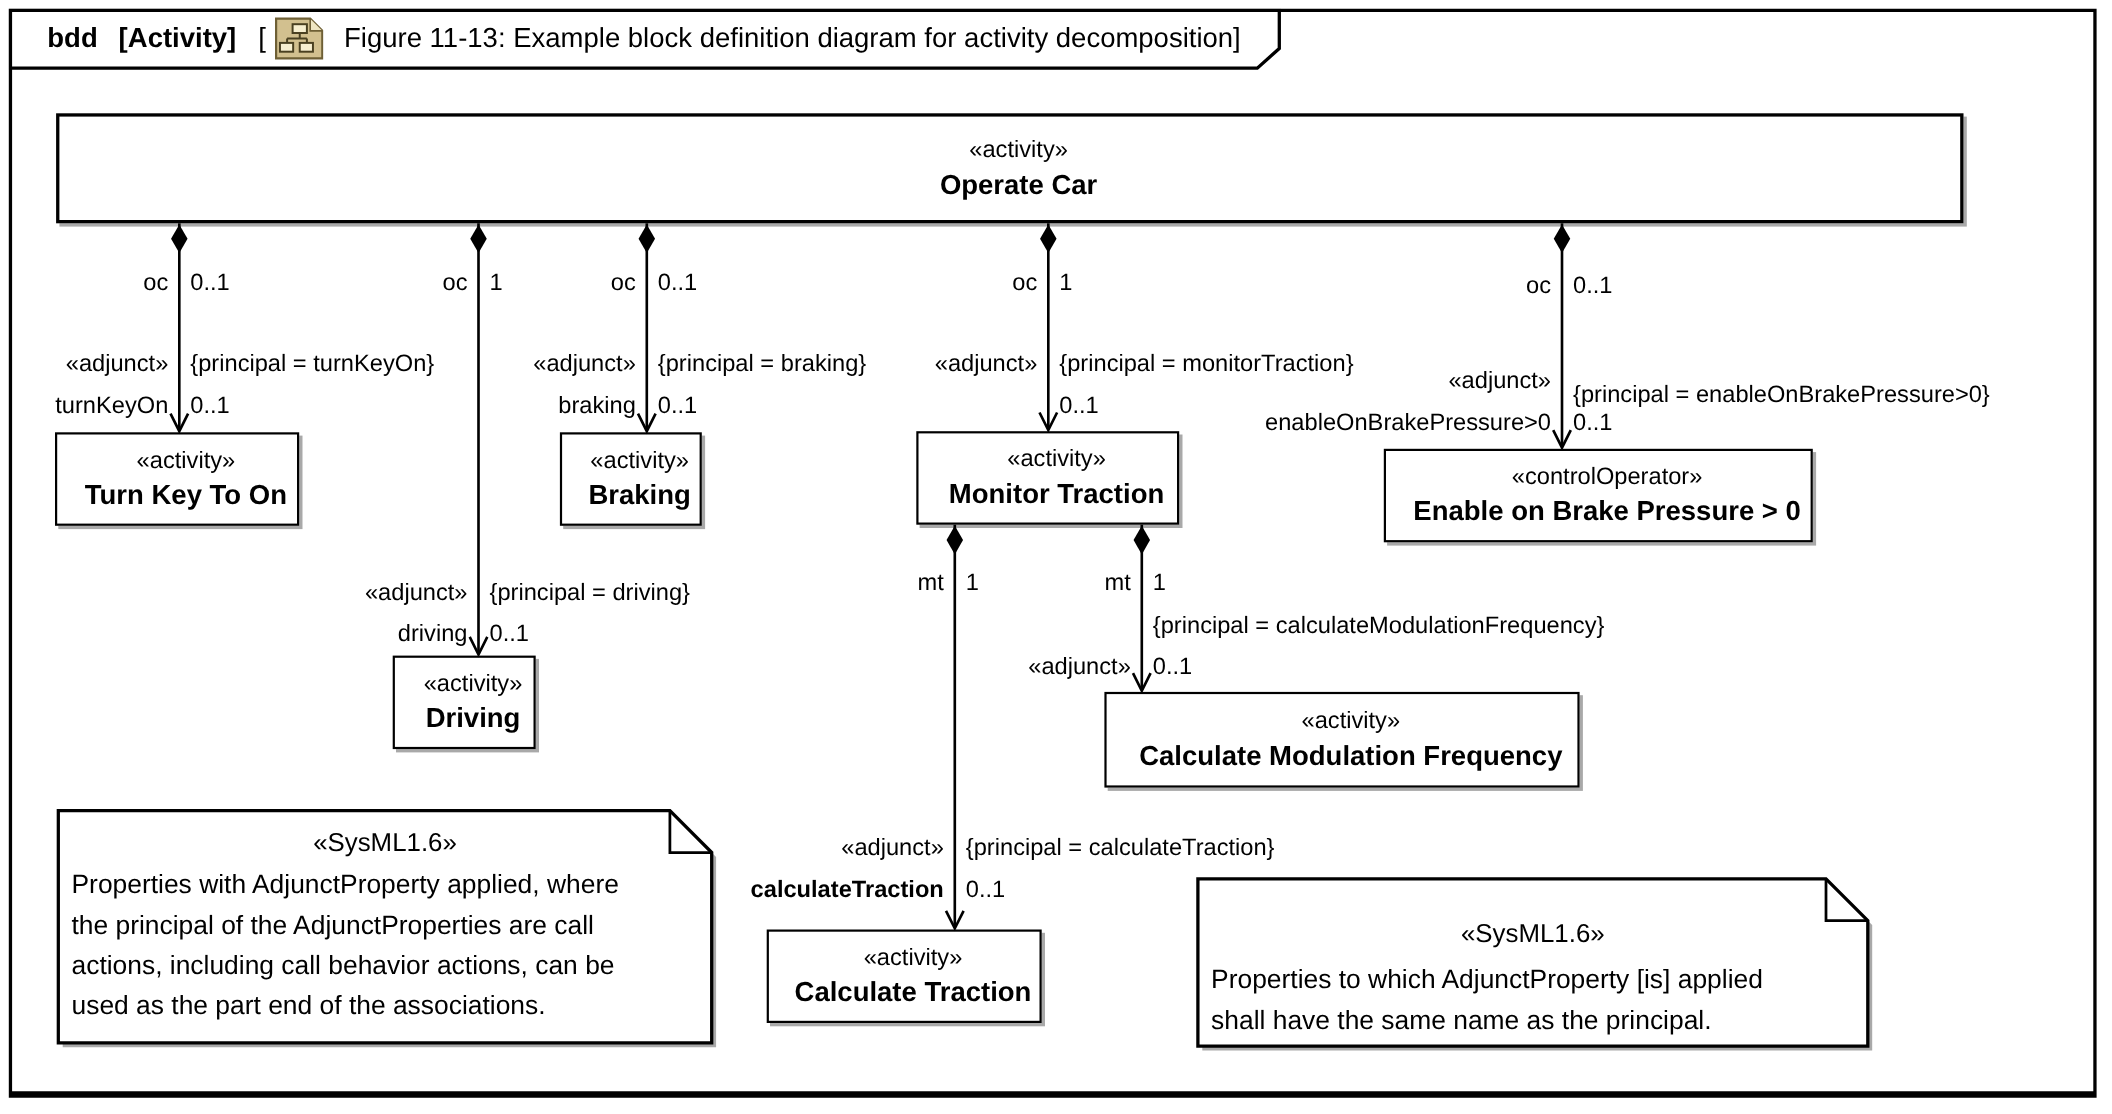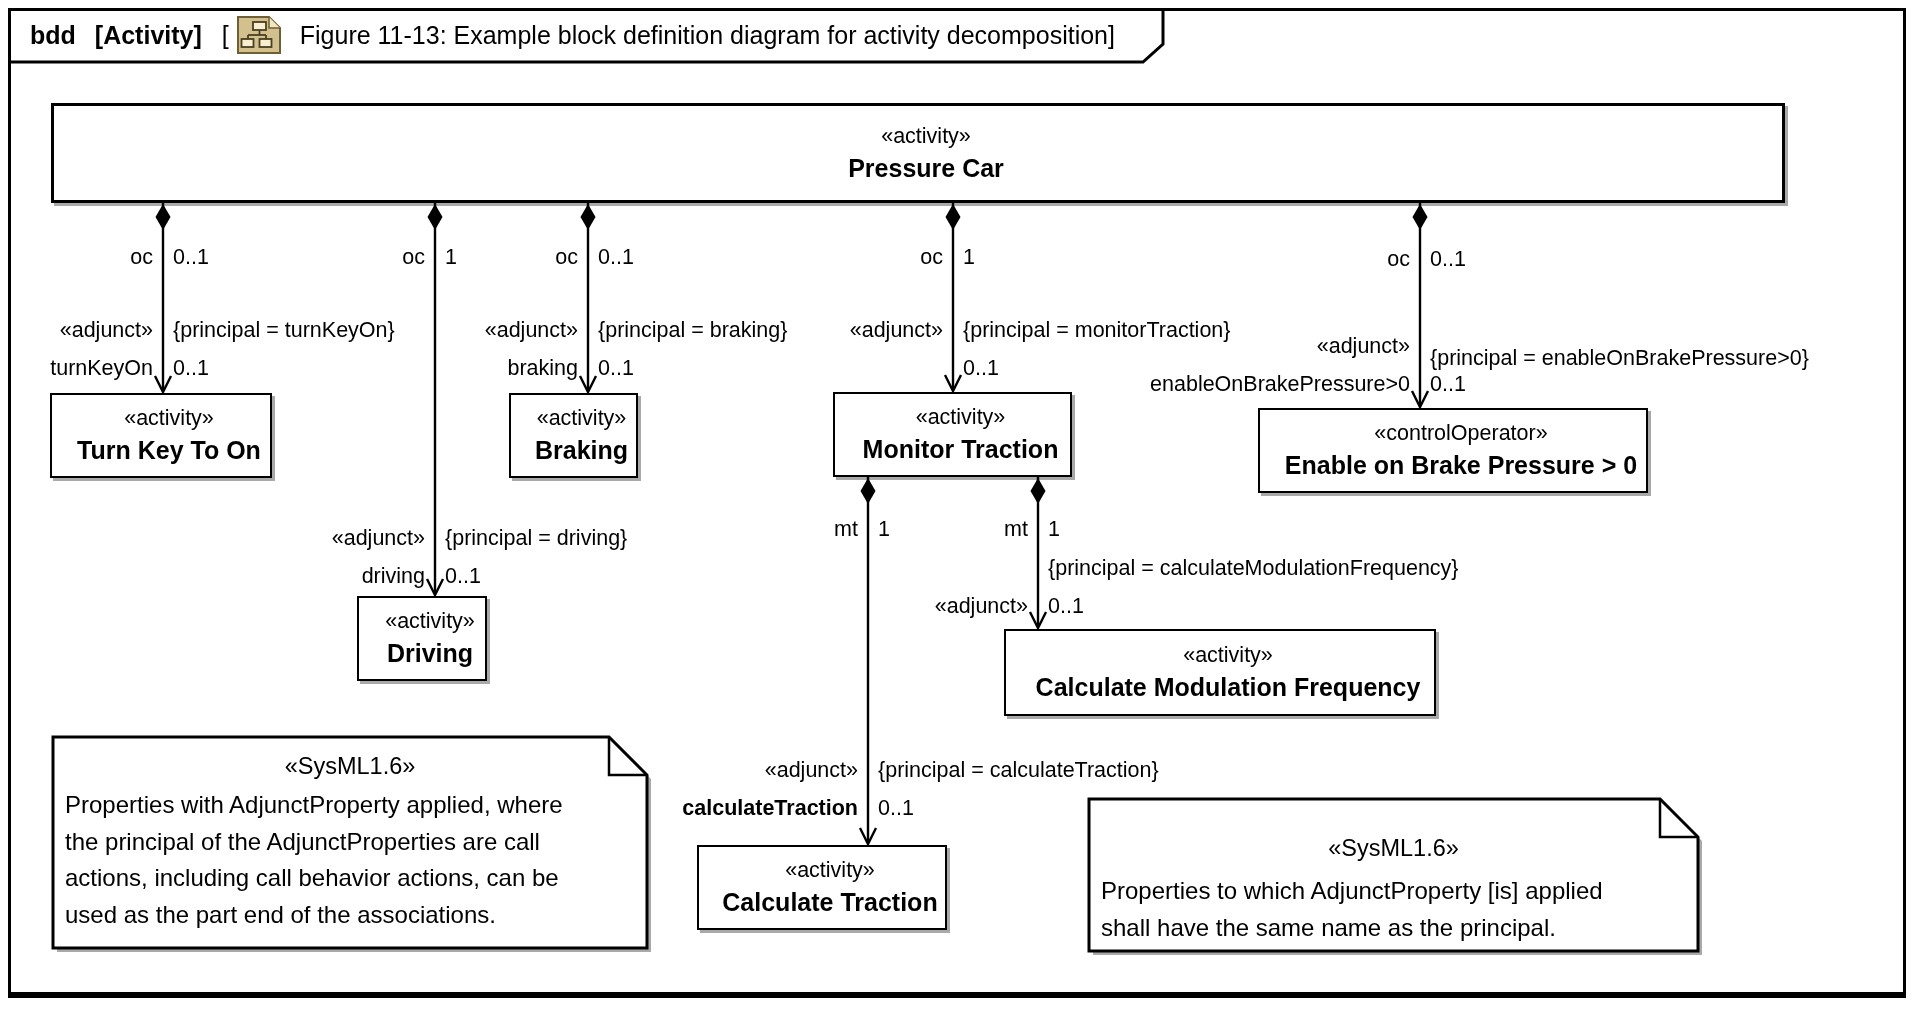--- a/index.html
+++ b/index.html
@@ -1,21 +1,21 @@
 <!DOCTYPE html>
 <html><head>
 <meta charset="utf-8">
 <style>
   html,body{margin:0;padding:0;background:#ffffff;}
   .canvas{position:relative;width:1920px;height:1013px;background:#fff;
           font-family:"Liberation Sans","DejaVu Sans",sans-serif;color:#000;overflow:hidden;}
   .frame{position:absolute;left:8px;top:8px;width:1898px;height:990px;
          border:3px solid #000;border-bottom-width:6px;box-sizing:border-box;z-index:1;}
   .tab-svg{position:absolute;left:8px;top:8px;z-index:2;}
-  .tab-content{position:absolute;left:30px;top:18px;height:34px;display:flex;align-items:center;
+  .tab-content{position:absolute;left:43px;top:18px;height:34px;display:flex;align-items:center;
                font-size:25px;z-index:3;white-space:nowrap;}
   .tab-content .kind{font-weight:bold;}
   .tab-content .ctx{margin-left:19px;font-weight:bold;}
   .tab-content .obr{margin-left:20px;}
   .tab-content .dicon{margin-left:8px;}
   .tab-content .ttl{margin-left:19px;}
   .edges{position:absolute;left:0;top:0;z-index:4;pointer-events:none;}
   .node{position:absolute;background:#fff;border:2.5px solid #000;box-sizing:border-box;
         box-shadow:3px 3px 0 #a9a9a9;display:flex;flex-direction:column;
         align-items:center;justify-content:center;z-index:3;text-align:center;padding-left:16px;}
@@ -90,21 +90,21 @@
     </g>
     <g>
       <line x1="1038" y1="477" x2="1038" y2="627" stroke="#000" stroke-width="2.4"></line>
       <polygon points="1038,478 1045.5,491 1038,504 1030.5,491" fill="#000"></polygon>
       <polyline points="1030,612 1038,628 1046,612" fill="none" stroke="#000" stroke-width="2.4"></polyline>
     </g>
   </svg>
 
   <div class="node big" style="left:51px;top:103px;width:1734px;height:100px;">
     <span class="st">«activity»</span>
-    <span class="nm">Pressure Car</span>
+    <span class="nm">Operate Car</span>
   </div>
   <div class="node" style="left:50px;top:393px;width:222px;height:85px;">
     <span class="st">«activity»</span>
     <span class="nm">Turn Key To On</span>
   </div>
   <div class="node" style="left:509px;top:393px;width:129px;height:85px;">
     <span class="st">«activity»</span>
     <span class="nm">Braking</span>
   </div>
   <div class="node" style="left:833px;top:392px;width:239px;height:85px;">

